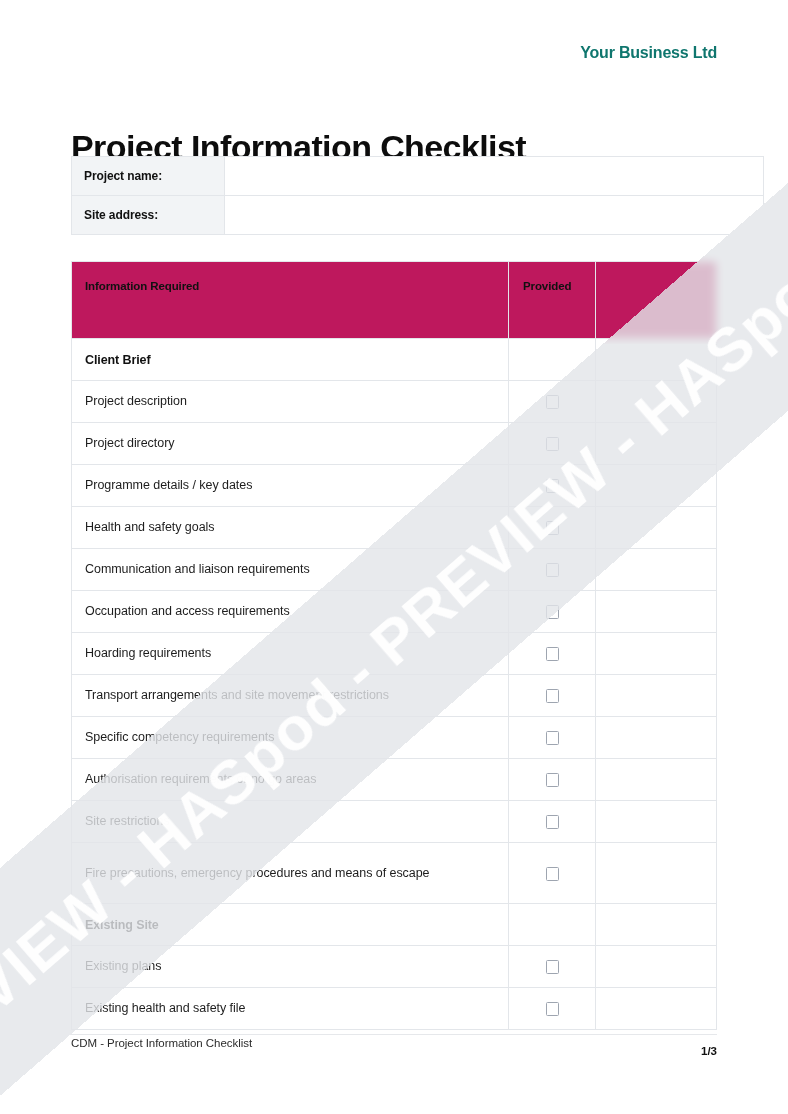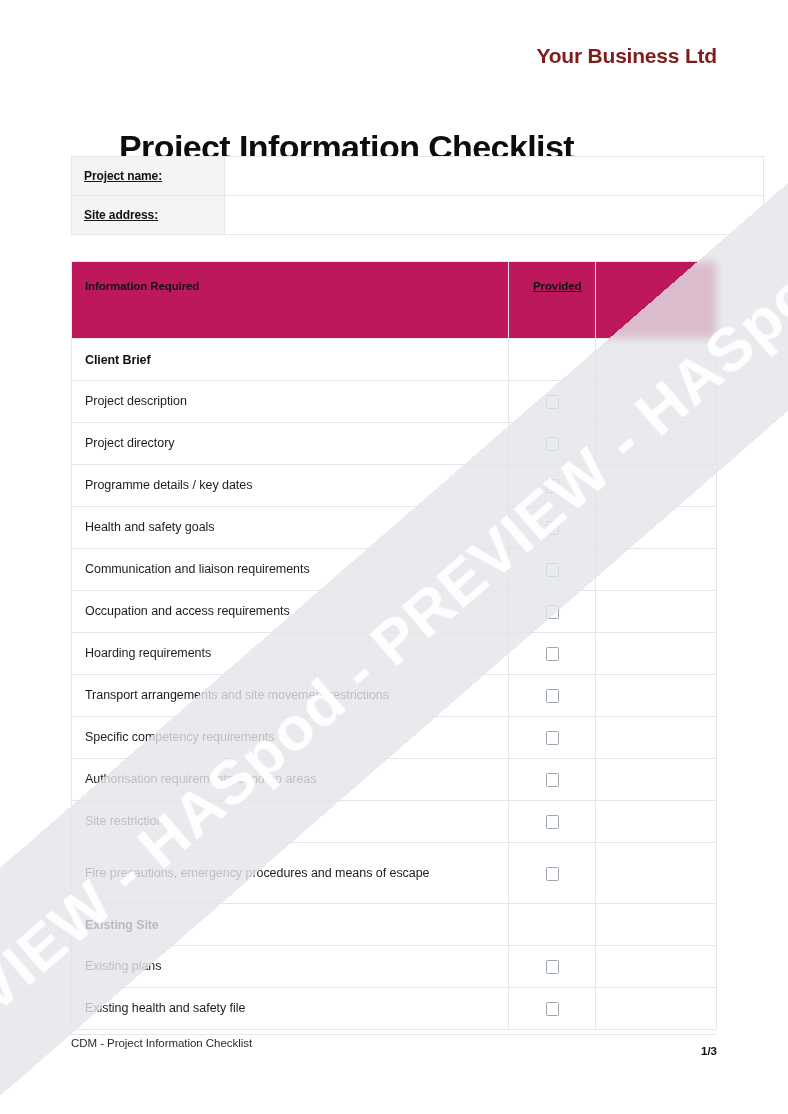--- a/index.html
+++ b/index.html
@@ -23,48 +23,46 @@
     height: 1114px;
     background: #ffffff;
     overflow: hidden;
   }
 
   
   .company-name {
     position: absolute;
     top: 44px;
     right: 71px;
-    font-size: 21px;
+    font-size: 16px;
     font-weight: bold;
     letter-spacing: -0.2px;
-    color: #7f1d1d;
+    color: #0f766e;
     text-align: right;
   }
 
   .doc-title {
     position: absolute;
     top: 106px;
     left: 71px;
     font-size: 34px;
     font-weight: bold;
     letter-spacing: -0.6px;
     color: #0d0d0d;
     line-height: 1.1;
-    margin-left: 48px;
   }
 
   
   .meta-table {
     position: absolute;
     top: 156px;
     left: 71px;
     width: 693px;
     border-collapse: collapse;
     table-layout: fixed;
-    text-decoration: underline;
   }
   .meta-table td {
     border: 1px solid #e3e6ea;
     height: 38px;
     vertical-align: middle;
     padding: 0 12px;
     font-size: 12px;
   }
   .meta-label {
     width: 128px;
@@ -102,22 +100,21 @@
     font-weight: bold;
     color: #111111;
     text-align: left;
     padding: 0 0 0 13px;
     letter-spacing: -0.1px;
     vertical-align: top;
     padding-top: 18px;
   }
   .checklist thead th.c-center {
     text-align: left;
-    padding-left: 24px;
-    text-decoration: underline;
+    padding-left: 14px;
   }
 
   .row-section td {
     height: 41px;
     font-size: 12.5px;
     font-weight: bold;
     color: #111111;
     padding: 0 0 0 13px;
     background: #ffffff;
     letter-spacing: -0.1px;

